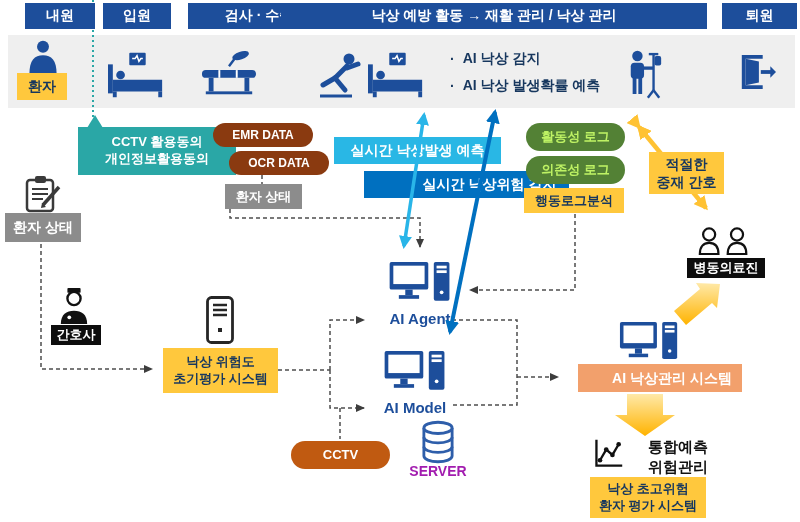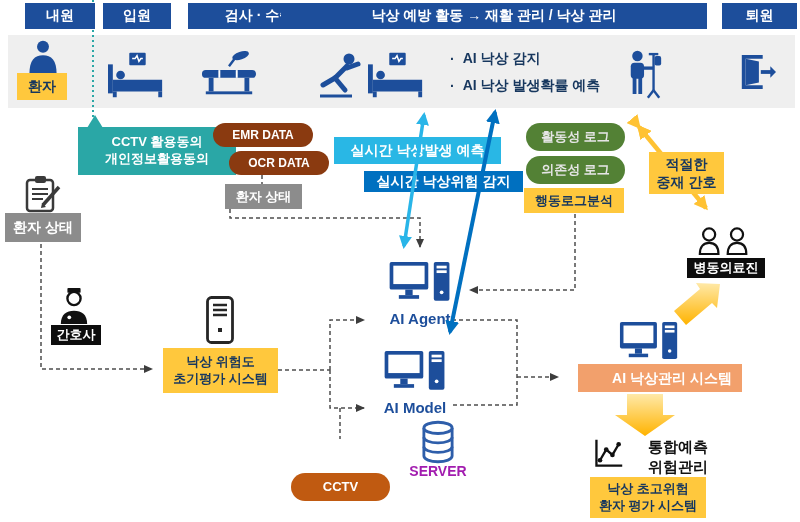--- a/index.html
+++ b/index.html
@@ -10,24 +10,24 @@
        font-size:14px;display:flex;align-items:center;justify-content:center;z-index:3;}
   .band{position:absolute;left:8px;top:35px;width:787px;height:73px;background:#efefef;z-index:0;}
   .box{position:absolute;display:flex;flex-direction:column;align-items:center;justify-content:center;
        font-weight:bold;text-align:center;z-index:3;line-height:1.2;}
   .l{display:block;line-height:1.3;}
   .teal{background:#2aa7a6;color:#fff;font-size:13px;}
   .graybx{background:#8c8c8c;color:#fff;font-size:14px;}
   .pill-brown{background:#8a3a10;color:#fff;font-size:12px;border-radius:12px;}
   .cyanbx{background:#29b7e5;color:#fff;font-size:14px;}
   .bluebx{background:#0070c0;color:#fff;font-size:14px;}
-  .pill-green{background:#538135;color:#e5e5e5;font-size:13px;border-radius:14px;}
+  .pill-green{background:#538135;color:#bef264;font-size:13px;border-radius:14px;}
   .yellowbx{background:#ffc83d;color:#17375e;font-size:13px;}
   .blackbx{background:#0d0d0d;color:#fff;font-size:13px;}
-  .pill-orange{background:#c05a11;color:#fff;font-size:13px;border-radius:14px;margin-top:32px;}
+  .pill-orange{background:#c05a11;color:#fff;font-size:13px;border-radius:14px;}
   .salmonbx{background:#f2a06c;color:#fff;font-size:14px;}
   .navlbl{position:absolute;color:#1d4e9b;font-weight:bold;font-size:15px;text-align:center;z-index:3;}
   .blklbl{position:absolute;color:#a21caf;font-weight:bold;font-size:14px;text-align:center;z-index:3;}
   .bullets{position:absolute;left:450px;top:50px;z-index:3;color:#17375e;font-weight:bold;font-size:14px;}
   .brow{display:flex;gap:8px;margin-bottom:9px;align-items:center;}
   .tri{position:absolute;left:87px;top:115px;width:0;height:0;border-left:8px solid transparent;
        border-right:8px solid transparent;border-bottom:13px solid #2aa7a6;z-index:3;}
   .icon{position:absolute;z-index:2;display:block;}
   svg{display:block;}
   .ovl{position:absolute;left:0;top:0;z-index:1;pointer-events:none;}
@@ -216,21 +216,21 @@
   <div class="box pill-brown" style="left:229px;top:151px;width:100px;height:24px;">
       <span>OCR DATA</span>
     </div>
   <div class="box graybx" style="left:225px;top:184px;width:77px;height:25px;font-size:13px;">
       <span>환자 상태</span>
     </div>
 
   <div class="box cyanbx" style="left:334px;top:137px;width:167px;height:27px;">
       <span>실시간 낙상발생 예측</span>
     </div>
-  <div class="box bluebx" style="left:364px;top:171px;width:159px;height:21px;">
+  <div class="box bluebx" style="left:364px;top:171px;width:159px;height:27px;padding-left:46px;">
       <span>실시간 낙상위험 감지</span>
     </div>
 
   <div class="box pill-green" style="left:526px;top:123px;width:99px;height:28px;">
       <span>활동성 로그</span>
     </div>
   <div class="box pill-green" style="left:526px;top:156px;width:99px;height:28px;">
       <span>의존성 로그</span>
     </div>
   <div class="box yellowbx" style="left:524px;top:188px;width:100px;height:25px;">

